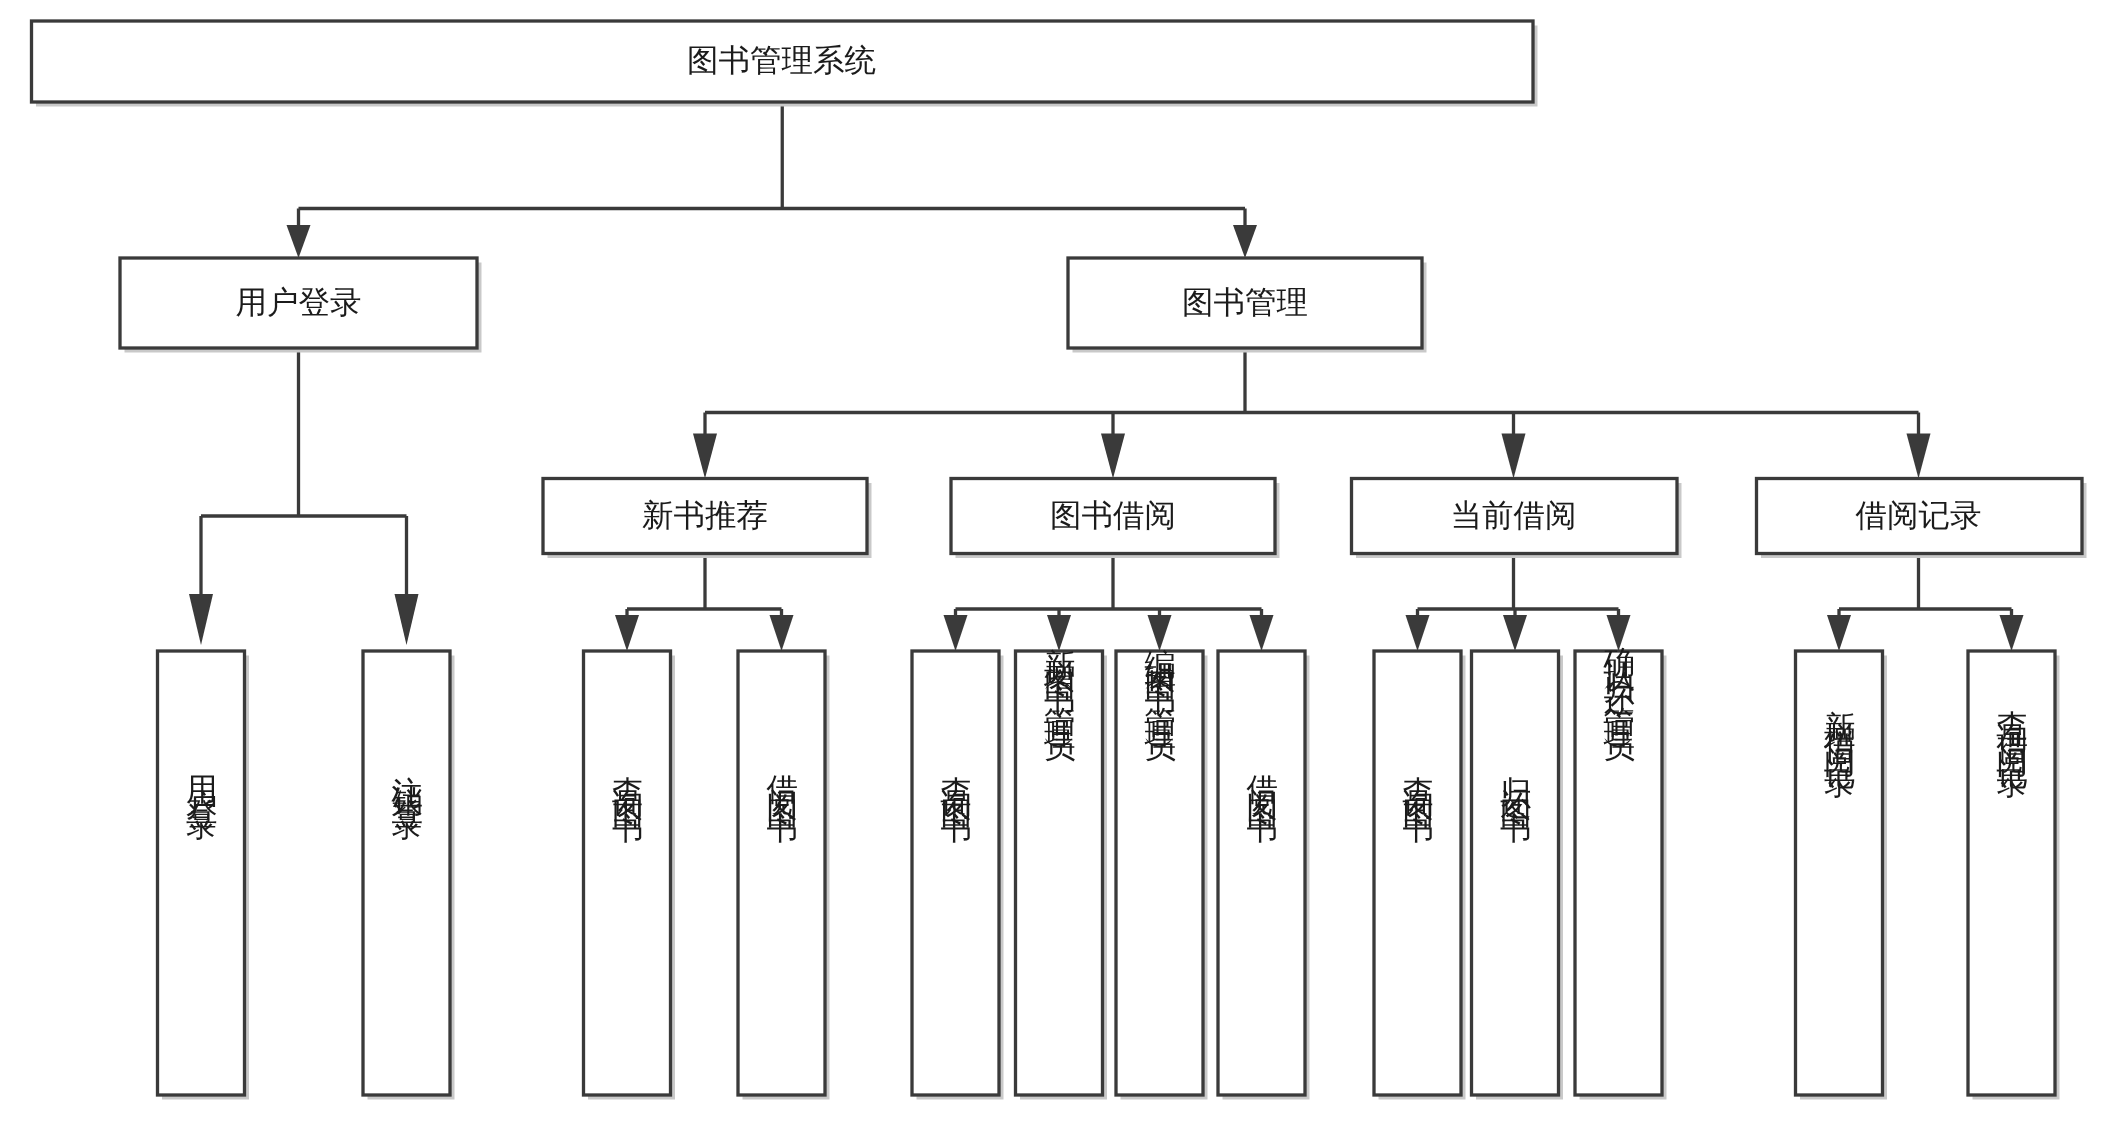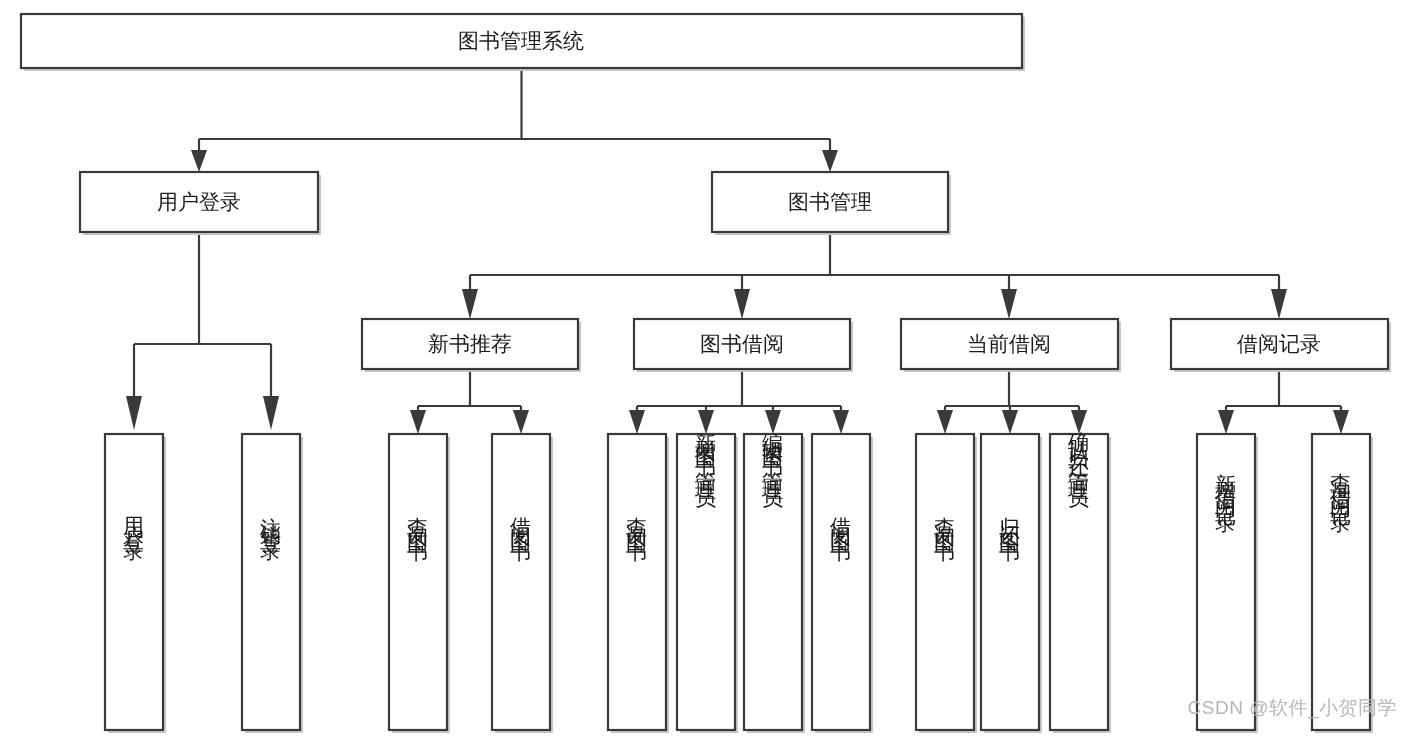--- a/index.html
+++ b/index.html
@@ -258,15 +258,14 @@
       <text class="leaf-label" x="1226" y="480" writing-mode="tb" glyph-orientation-vertical="0" style="letter-spacing:8px;">新增借阅记录</text>
     </g>
     <g>
       <rect class="node-shadow" x="1315" y="437" width="58" height="296"></rect>
       <rect class="node-rect" x="1312" y="434" width="58" height="296"></rect>
       <text class="leaf-label" x="1341" y="480" writing-mode="tb" glyph-orientation-vertical="0" style="letter-spacing:8px;">查询借阅记录</text>
     </g>
 
   </svg>
 
-  <div class="watermark">CSDN @软件_小贺同学</div>
 
 </div>
 
 </body></html>

